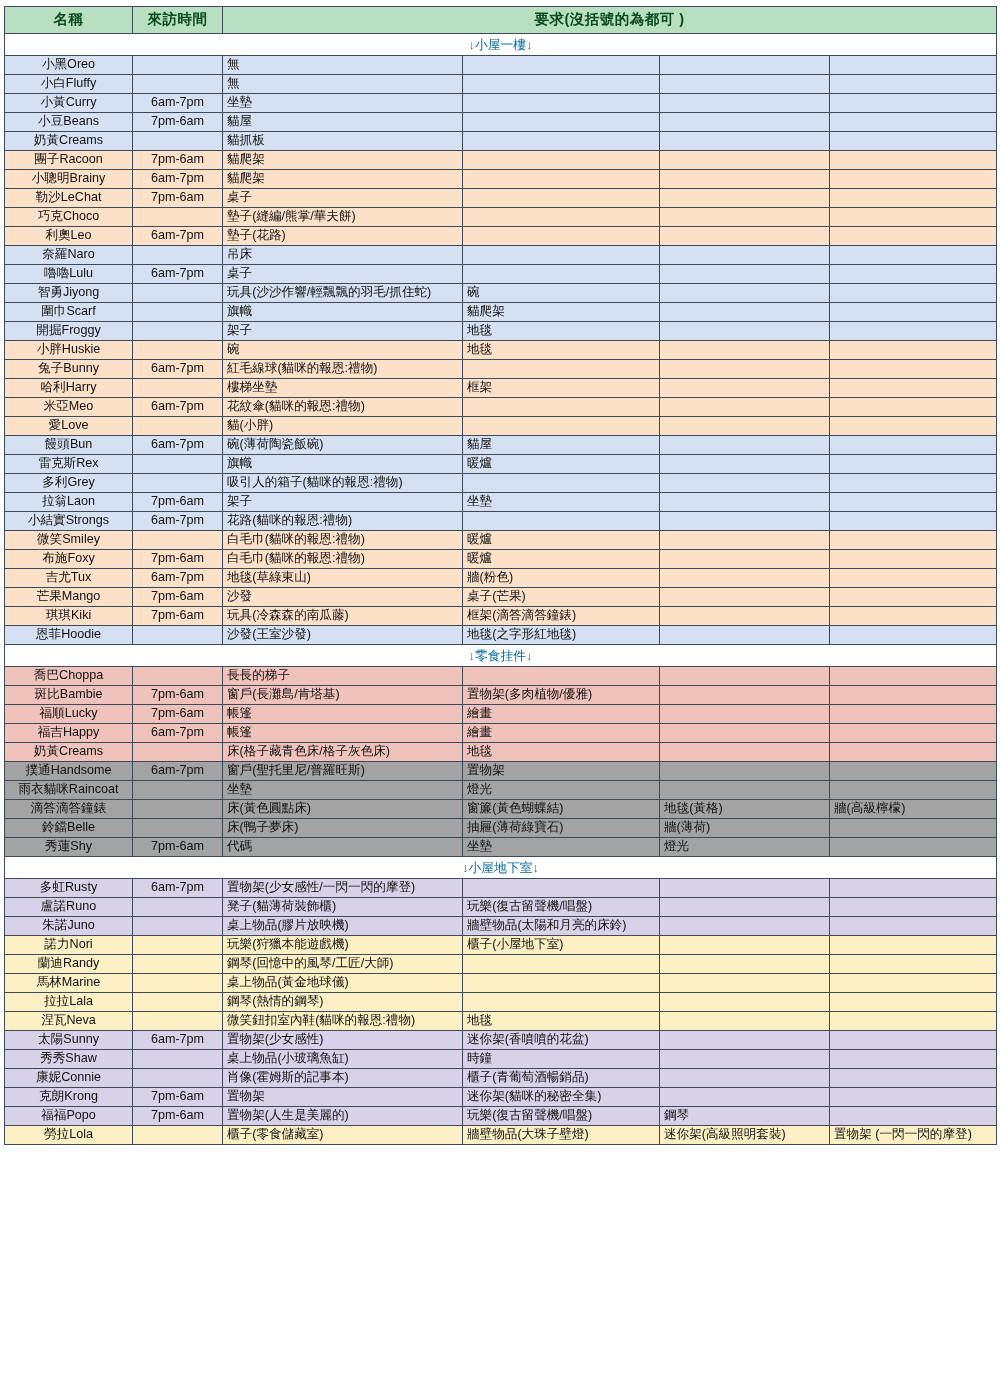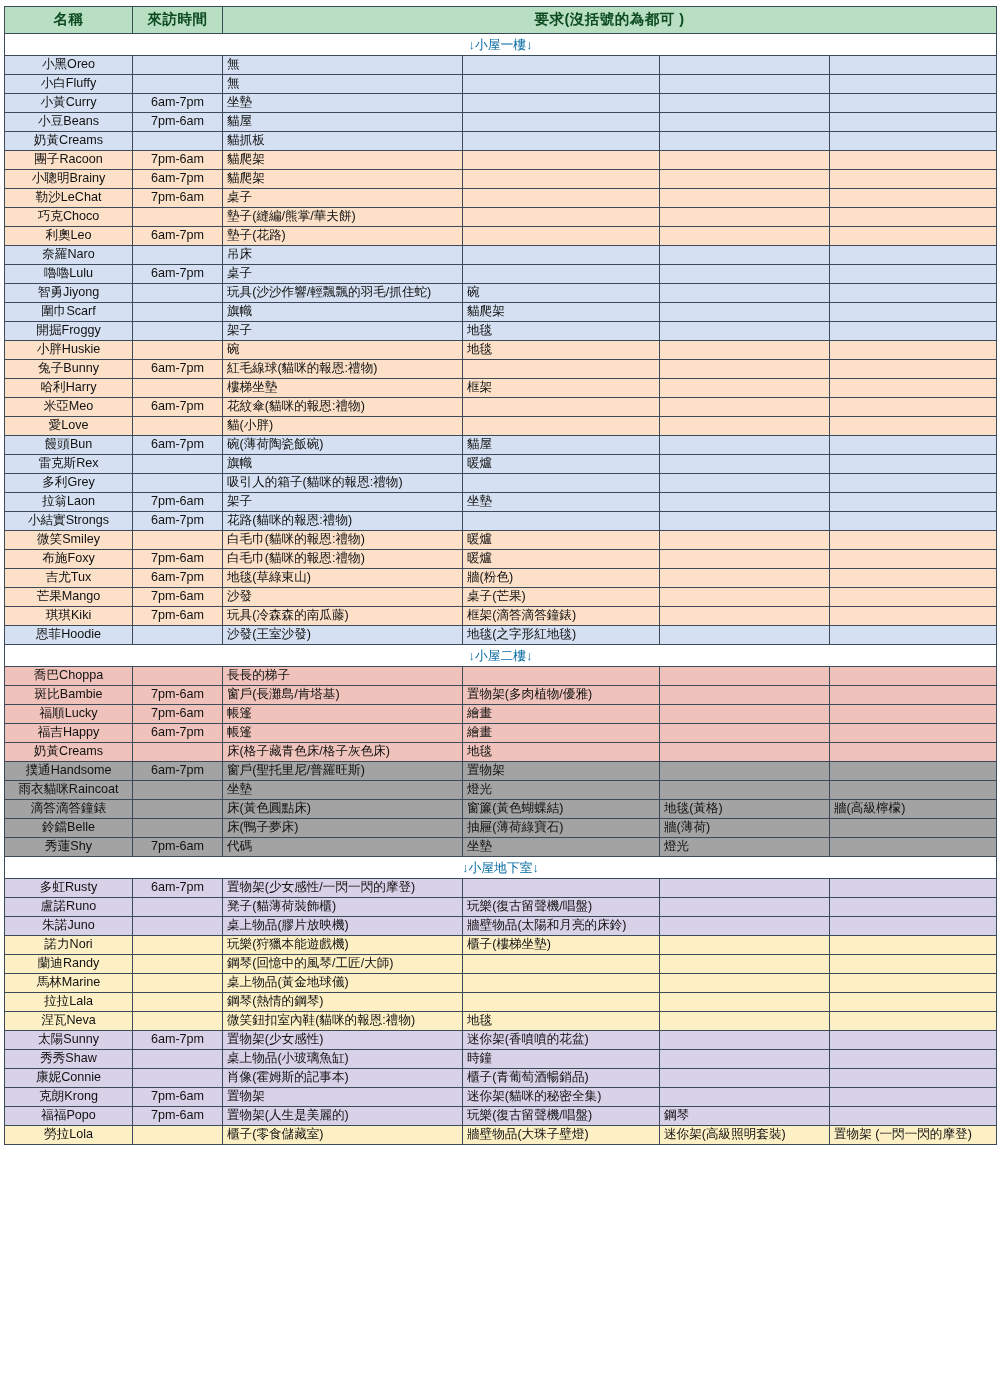--- a/index.html
+++ b/index.html
@@ -343,21 +343,21 @@
         </tr>
         <tr class="data-row">
           <td class="name-cell bg-blue">恩菲Hoodie</td>
           <td class="time-cell bg-blue"></td>
           <td class="req-cell bg-blue">沙發(王室沙發)</td>
           <td class="req-cell bg-blue">地毯(之字形紅地毯)</td>
           <td class="req-cell bg-blue"></td>
           <td class="req-cell bg-blue"></td>
         </tr>
         <tr class="section-row">
-          <td colspan="6">↓小屋二樓↓</td>
+          <td colspan="6">↓零食挂件↓</td>
         </tr>
         <tr class="data-row">
           <td class="name-cell bg-rose">喬巴Choppa</td>
           <td class="time-cell bg-rose"></td>
           <td class="req-cell bg-rose">長長的梯子</td>
           <td class="req-cell bg-rose"></td>
           <td class="req-cell bg-rose"></td>
           <td class="req-cell bg-rose"></td>
         </tr>
         <tr class="data-row">
@@ -456,21 +456,21 @@
           <td class="time-cell bg-lilac"></td>
           <td class="req-cell bg-lilac">桌上物品(膠片放映機)</td>
           <td class="req-cell bg-lilac">牆壁物品(太陽和月亮的床鈴)</td>
           <td class="req-cell bg-lilac"></td>
           <td class="req-cell bg-lilac"></td>
         </tr>
         <tr class="data-row">
           <td class="name-cell bg-cream">諾力Nori</td>
           <td class="time-cell bg-cream"></td>
           <td class="req-cell bg-cream">玩樂(狩獵本能遊戲機)</td>
-          <td class="req-cell bg-cream">櫃子(樓梯坐墊)</td>
+          <td class="req-cell bg-cream">櫃子(小屋地下室)</td>
           <td class="req-cell bg-cream"></td>
           <td class="req-cell bg-cream"></td>
         </tr>
         <tr class="data-row">
           <td class="name-cell bg-cream">蘭迪Randy</td>
           <td class="time-cell bg-cream"></td>
           <td class="req-cell bg-cream">鋼琴(回憶中的風琴/工匠/大師)</td>
           <td class="req-cell bg-cream"></td>
           <td class="req-cell bg-cream"></td>
           <td class="req-cell bg-cream"></td>

